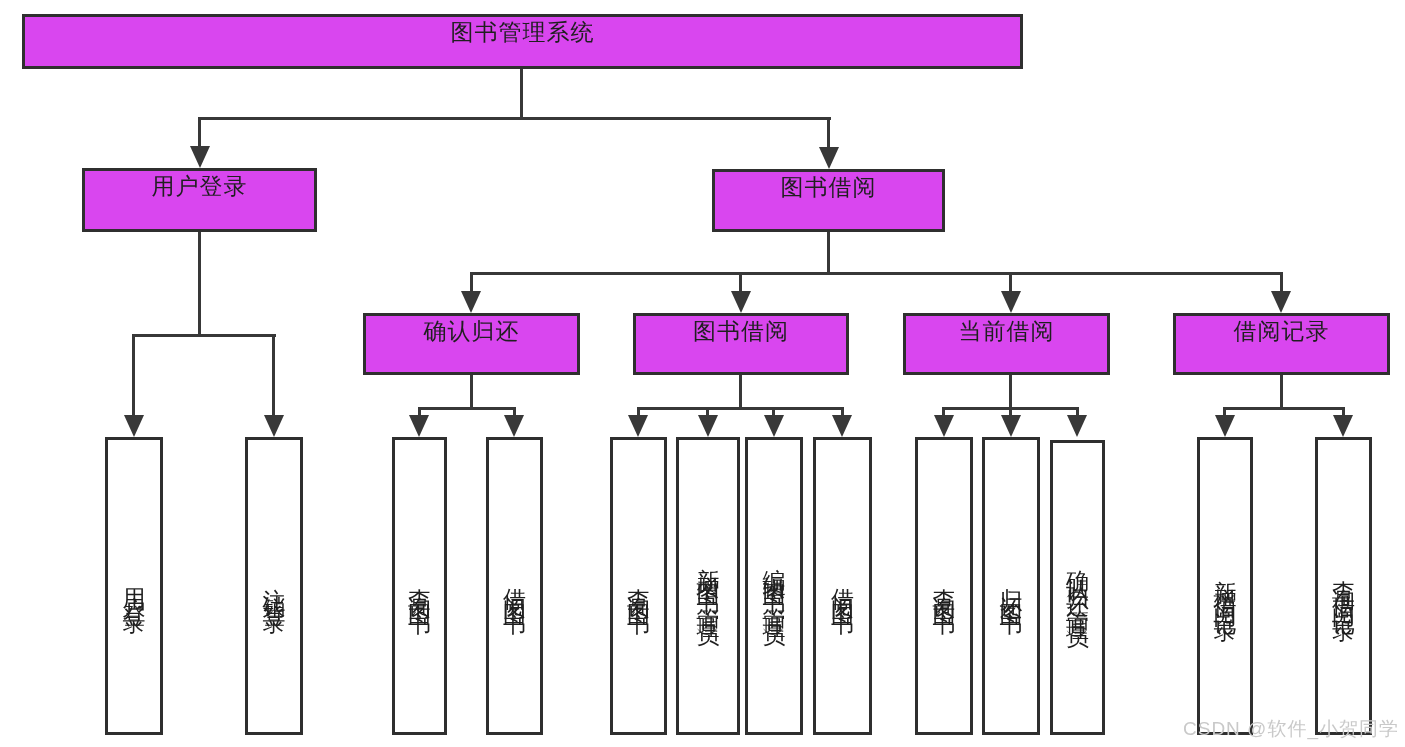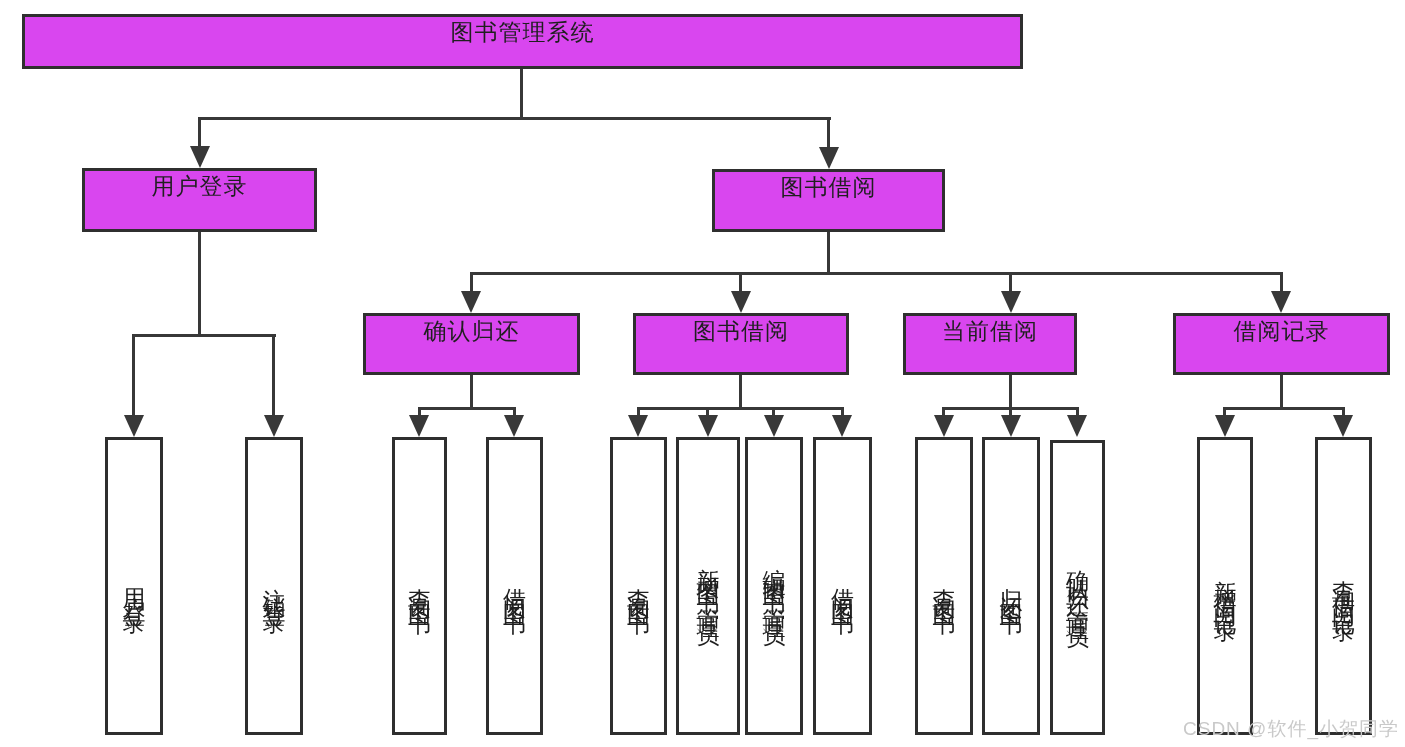--- a/index.html
+++ b/index.html
@@ -54,21 +54,21 @@
   <div class="node" style="left:712px;top:169px;width:233px;height:63px;">
     <span>图书借阅</span>
   </div>
 
   <div class="node" style="left:363px;top:313px;width:217px;height:62px;">
     <span>确认归还</span>
   </div>
   <div class="node" style="left:633px;top:313px;width:216px;height:62px;">
     <span>图书借阅</span>
   </div>
-  <div class="node" style="left:903px;top:313px;width:174px;height:62px;">
+  <div class="node" style="left:903px;top:313px;width:207px;height:62px;">
     <span>当前借阅</span>
   </div>
   <div class="node" style="left:1173px;top:313px;width:217px;height:62px;">
     <span>借阅记录</span>
   </div>
 
   <div class="leaf" style="left:105px;top:437px;width:58px;height:298px;">
     <span>用户登录</span>
   </div>
   <div class="leaf" style="left:245px;top:437px;width:58px;height:298px;">

